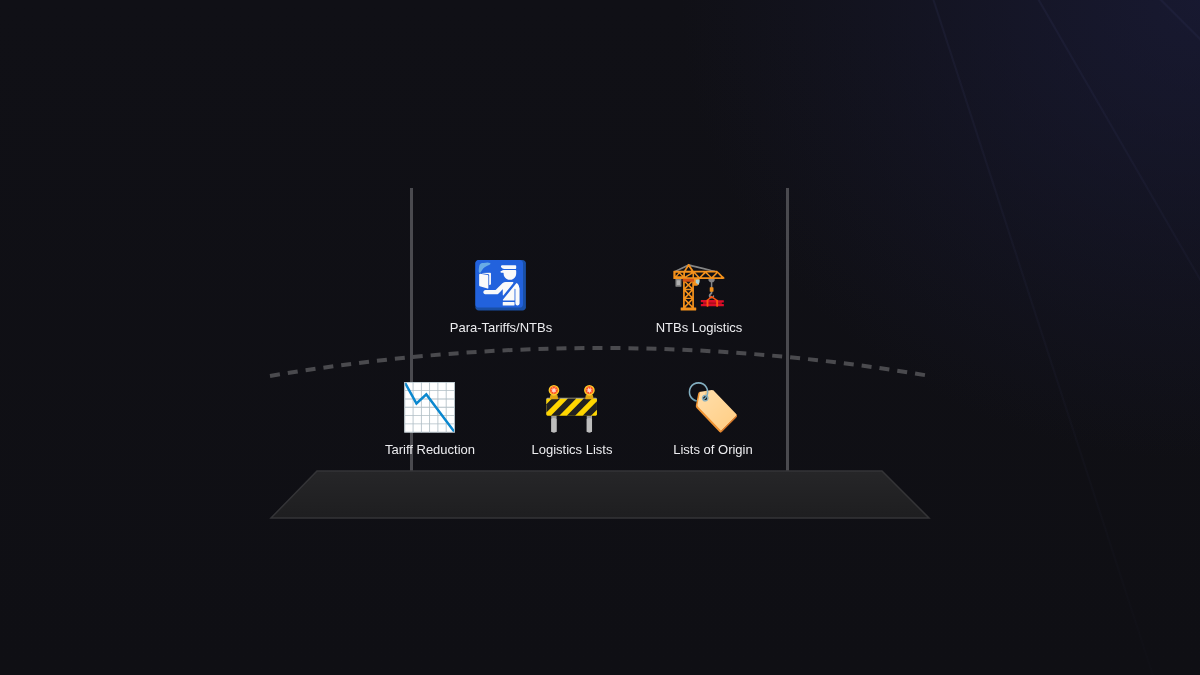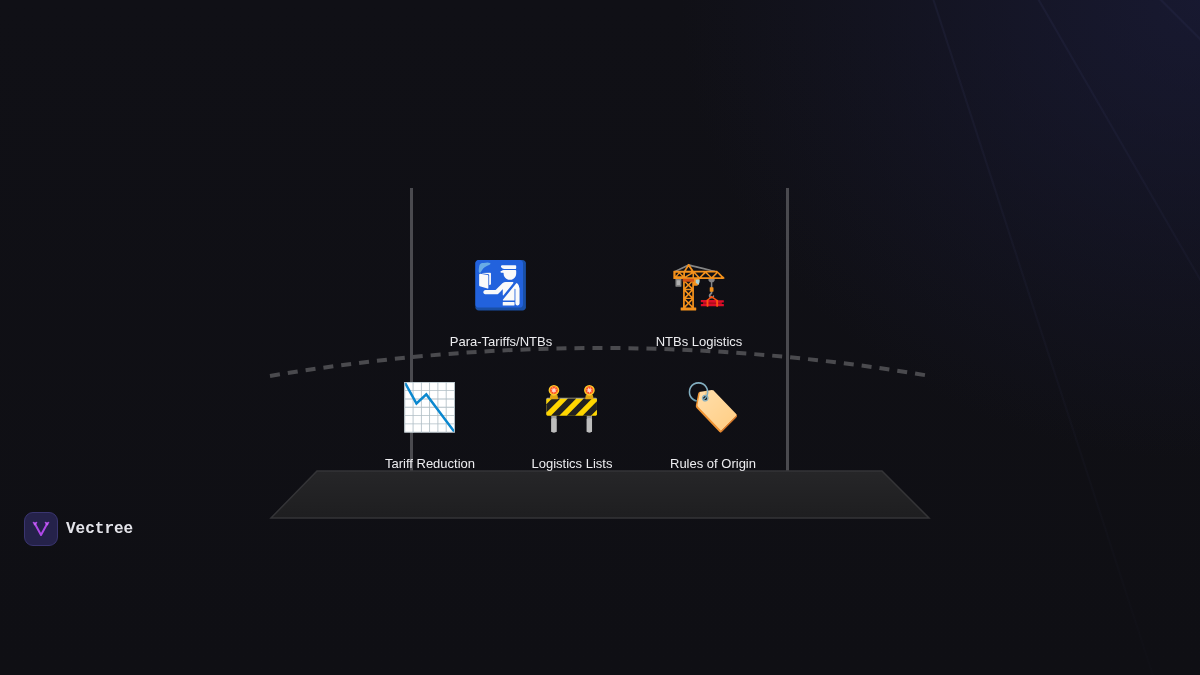--- a/index.html
+++ b/index.html
@@ -64,21 +64,21 @@
     }
     .node .glyph {
       display: block;
       font-size: 46px;
       line-height: 54px;
       height: 54px;
       font-family: "DejaVu Sans", sans-serif;
     }
     .node .label {
       display: block;
-      margin-top: 22px;
+      margin-top: 8px;
       font-family: "Liberation Sans", sans-serif;
       font-size: 13px;
       color: #ededf0;
       white-space: nowrap;
     }
     .brand {
       position: absolute;
       left: 24px;
       top: 512px;
       display: flex;
@@ -163,29 +163,18 @@
   <div class="node" style="left:430px; top:380px;">
     <span class="glyph">📉</span>
     <span class="label">Tariff Reduction</span>
   </div>
   <div class="node" style="left:572px; top:380px;">
     <span class="glyph">🚧</span>
     <span class="label">Logistics Lists</span>
   </div>
   <div class="node" style="left:713px; top:380px;">
     <span class="glyph">🏷️</span>
-    <span class="label">Rules of Origin</span>
+    <span class="label">Lists of Origin</span>
   </div>
 
-  <div class="brand">
-    <div class="brand-logo">
-      <svg width="20" height="20" viewBox="0 0 20 20">
-        <path d="M4 5 L10 16 L16 5" fill="none" stroke="#b048e8" stroke-width="2" stroke-linecap="round" stroke-linejoin="round"></path>
-        <path d="M4 5 L2.5 3.5 M4 5 L5.5 3.5 M16 5 L14.5 3.5 M16 5 L17.5 3.5" stroke="#b048e8" stroke-width="1.6" stroke-linecap="round"></path>
-        <circle cx="4" cy="5" r="1.4" fill="#c060f0"></circle>
-        <circle cx="16" cy="5" r="1.4" fill="#c060f0"></circle>
-      </svg>
-    </div>
-    <span class="brand-name">Vectree</span>
-  </div>
 
 
 </div>
 
 </body></html>

